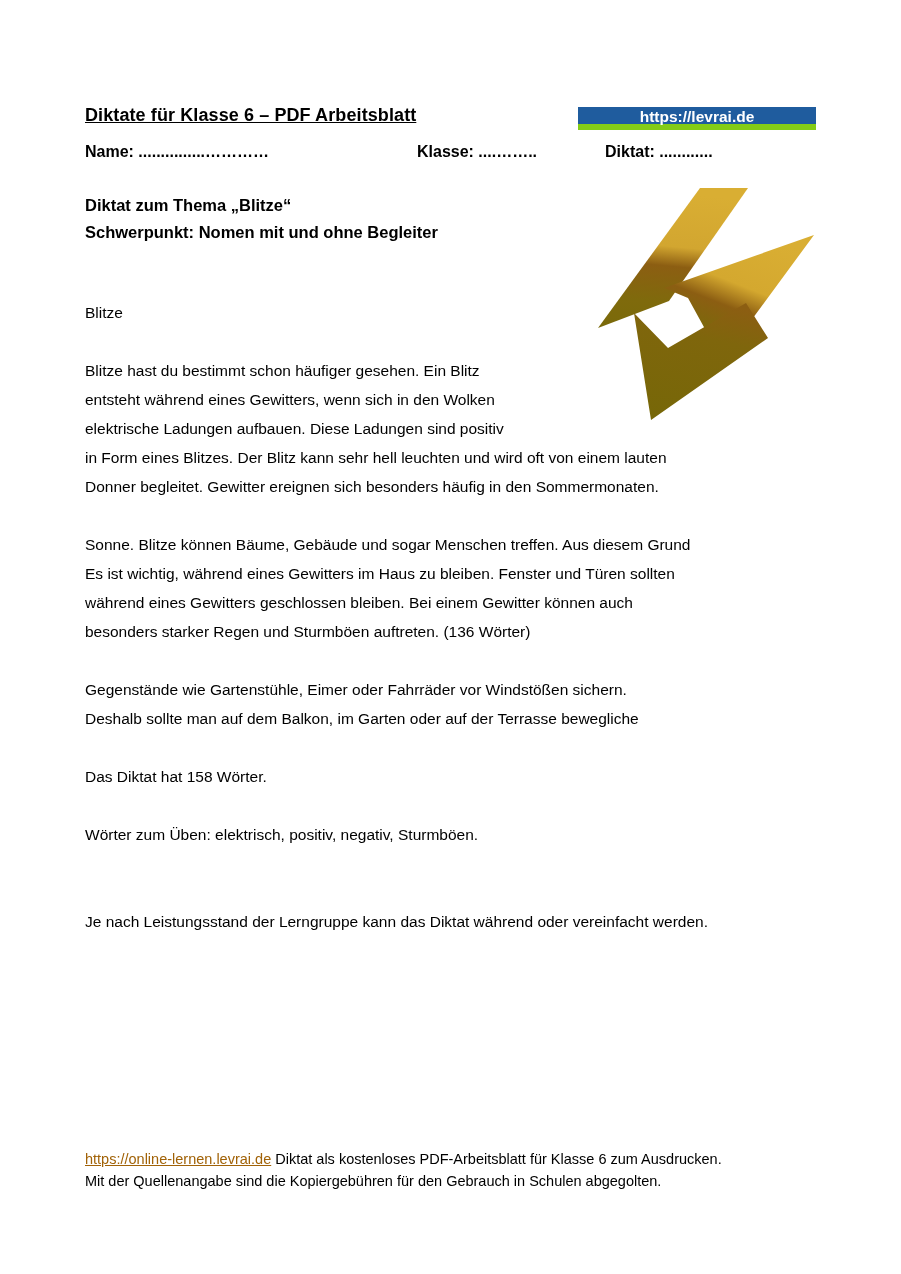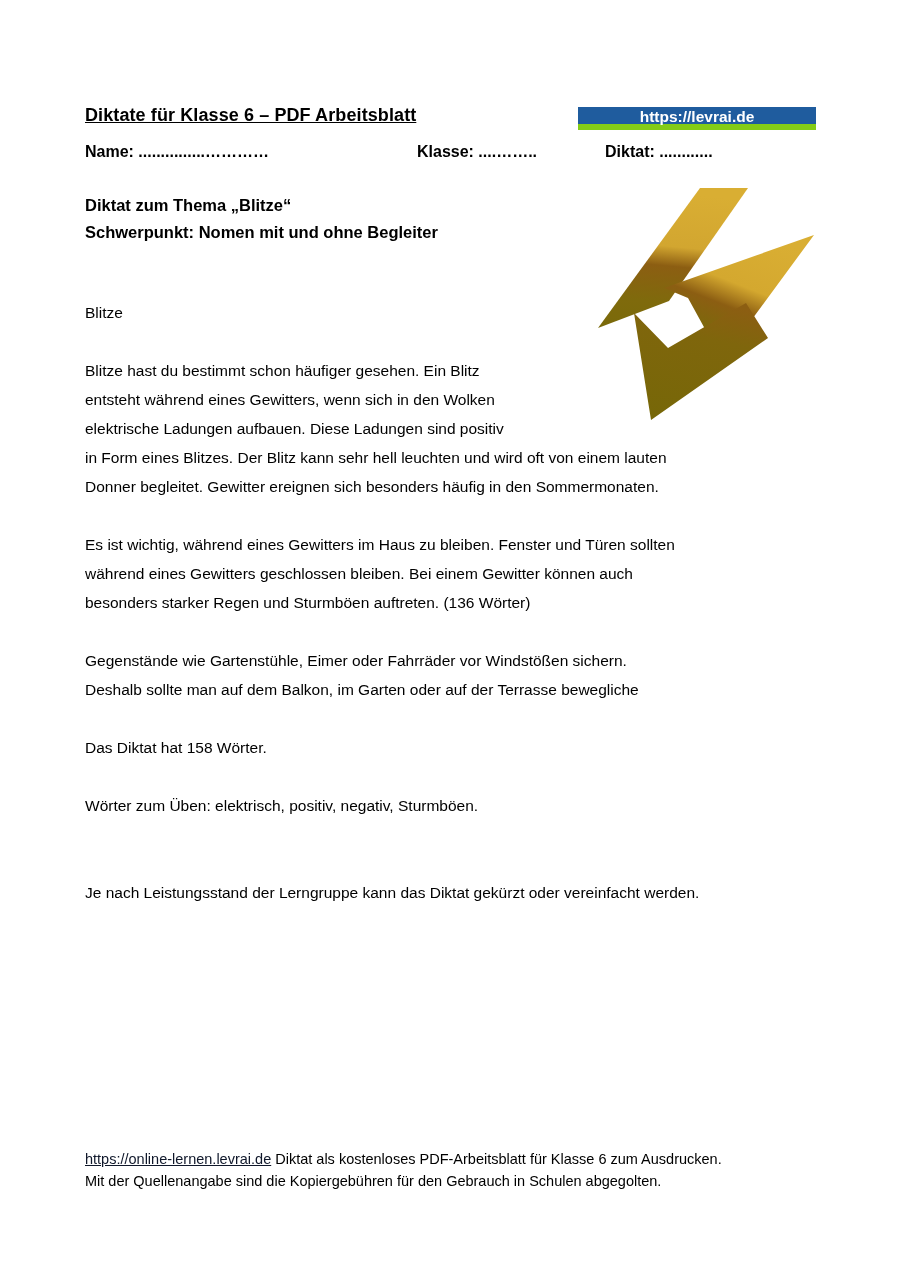--- a/index.html
+++ b/index.html
@@ -107,21 +107,21 @@
     position: absolute;
     left: 85px;
     top: 1148px;
     width: 740px;
     font-size: 14.5px;
     line-height: 22px;
   }
   .footer .line { white-space: nowrap; }
   .footer-url {
     text-decoration: underline;
-    color: #0f172a;
+    color: #a16207;
   }
 </style>
 </head>
 <body>
 
 <div class="page">
 
   <div class="doc-title">Diktate für Klasse 6 – PDF Arbeitsblatt</div>
 
   <div class="url-banner">
@@ -178,20 +178,21 @@
       <div class="line">Blitze hast du bestimmt schon häufiger gesehen. Ein Blitz</div>
       <div class="line">entsteht während eines Gewitters, wenn sich in den Wolken</div>
       <div class="line">elektrische Ladungen aufbauen. Diese Ladungen sind positiv</div>
       <div class="line">in Form eines Blitzes. Der Blitz kann sehr hell leuchten und wird oft von einem lauten</div>
       <div class="line">Donner begleitet. Gewitter ereignen sich besonders häufig in den Sommermonaten.</div>
     </div>
 
     <div class="spacer-line"></div>
 
     <div class="para">
+      <div class="line">Sonne. Blitze können Bäume, Gebäude und sogar Menschen treffen. Aus diesem Grund</div>
       <div class="line">Es ist wichtig, während eines Gewitters im Haus zu bleiben. Fenster und Türen sollten</div>
       <div class="line">während eines Gewitters geschlossen bleiben.  Bei einem Gewitter können auch</div>
       <div class="line">besonders starker Regen und Sturmböen auftreten.   (136 Wörter)</div>
     </div>
 
     <div class="spacer-line"></div>
 
     <div class="para">
       <div class="line">Gegenstände wie Gartenstühle, Eimer oder Fahrräder vor Windstößen sichern.</div>
       <div class="line">Deshalb sollte man auf dem Balkon, im Garten oder auf der Terrasse bewegliche</div>
@@ -201,21 +202,21 @@
 
     <div class="line">Das Diktat hat 158 Wörter.</div>
 
     <div class="spacer-line"></div>
 
     <div class="line">Wörter zum Üben: elektrisch, positiv, negativ, Sturmböen.</div>
 
     <div class="spacer-line"></div>
     <div class="spacer-line"></div>
 
-    <div class="line">Je nach Leistungsstand der Lerngruppe kann das Diktat gekürzt oder vereinfacht werden.</div>
+    <div class="line">Je nach Leistungsstand der Lerngruppe kann das Diktat während oder vereinfacht werden.</div>
   </div>
 
   <div class="footer">
     <div class="line"><span class="footer-url">https://online-lernen.levrai.de</span><span> Diktat als kostenloses PDF-Arbeitsblatt für Klasse 6 zum Ausdrucken.</span></div>
     <div class="line">Mit der Quellenangabe sind die Kopiergebühren für den Gebrauch in Schulen abgegolten.</div>
   </div>
 
 </div>
 
 </body></html>

